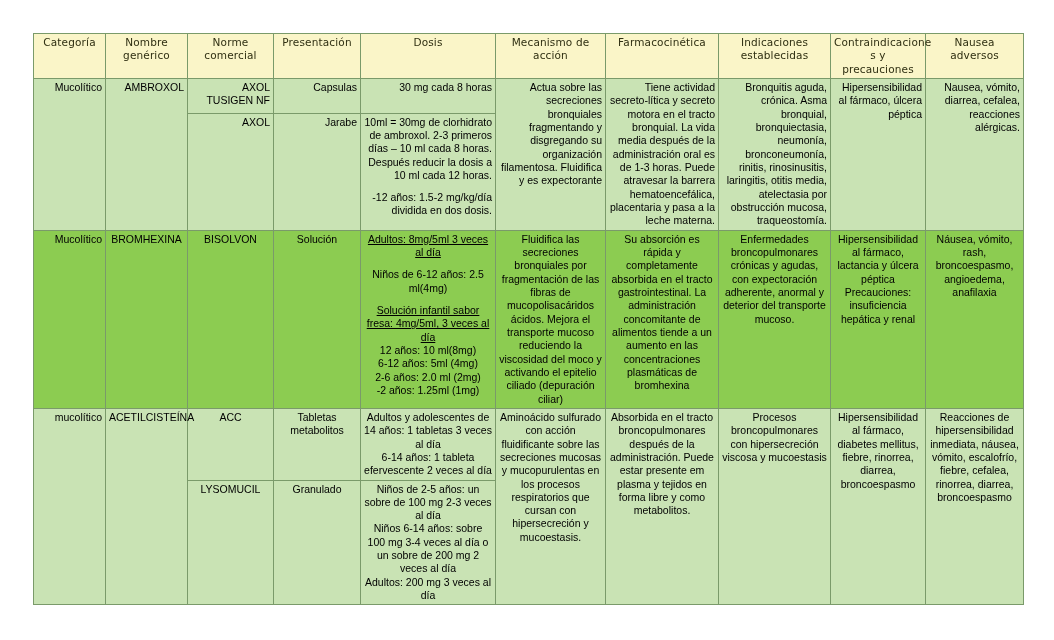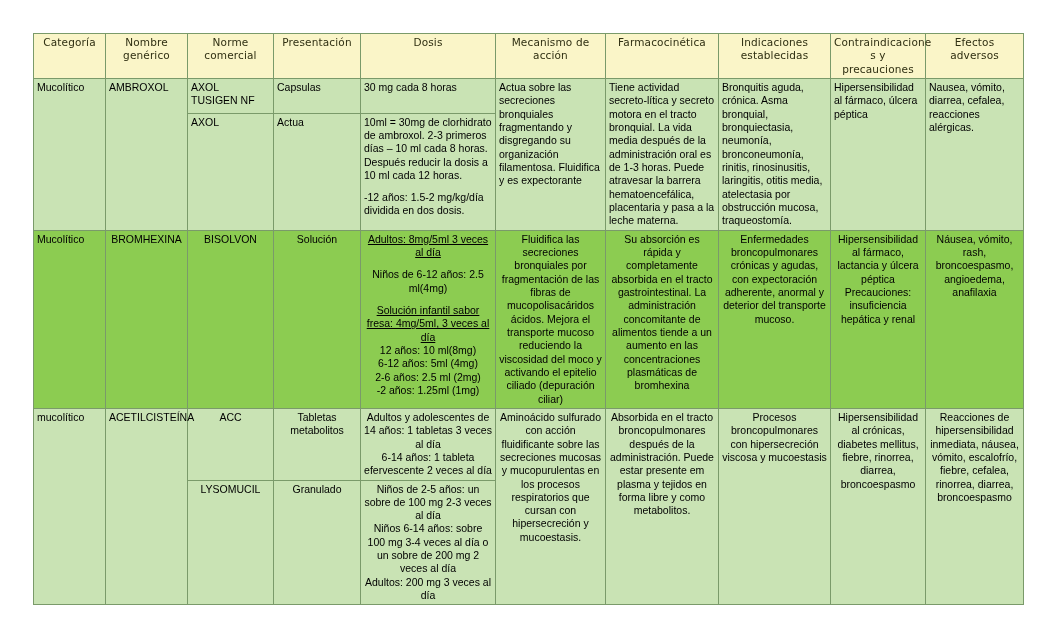--- a/index.html
+++ b/index.html
@@ -44,21 +44,21 @@
     font-family: "DejaVu Sans", sans-serif;
     color: #2f2f12;
     padding: 3px 2px;
     letter-spacing: .15px;
     height: 26px;
   }
   
   tr.light td { background: #c9e3b4; }
   tr.bright td { background: #8ccc51; }
   
-  .al  { text-align: left; margin-top: 16px; }
+  .al  { text-align: right; margin-top: 16px; }
   .ctr { text-align: center; margin-top: 16px; }
   .u   { text-decoration: underline; }
   .sp  { display: block; height: 9px; }
   
   col.c0 { width: 72px; }
   col.c1 { width: 82px; }
   col.c2 { width: 86px; }
   col.c3 { width: 87px; }
   col.c4 { width: 135px; }
   col.c5 { width: 110px; }
@@ -88,62 +88,62 @@
     <tr>
       <th>Categoría</th>
       <th>Nombre genérico</th>
       <th>Norme comercial</th>
       <th>Presentación</th>
       <th>Dosis</th>
       <th>Mecanismo de acción</th>
       <th>Farmacocinética</th>
       <th>Indicaciones establecidas</th>
       <th>Contraindicacione s y precauciones</th>
-      <th>Efectos adversos</th>
+      <th>Nausea adversos</th>
     </tr>
   </thead>
   <tbody>
 
     <tr class="light">
       <td class="al" rowspan="2">Mucolítico</td>
       <td class="al" rowspan="2">AMBROXOL</td>
       <td class="al" style="white-space:pre-line">AXOL
 TUSIGEN NF</td>
       <td class="al">Capsulas</td>
       <td class="al">30 mg cada 8 horas</td>
       <td class="al" rowspan="2">Actua sobre las secreciones bronquiales fragmentando y disgregando su organización filamentosa. Fluidifica y es expectorante</td>
       <td class="al" rowspan="2"><span>Tiene actividad secreto-lítica y secreto motora en el tracto bronquial.</span><span> La vida media después de la administración oral es de 1-3 horas. Puede atravesar la barrera hematoencefálica, placentaria y pasa a la leche materna.</span></td>
       <td class="al" rowspan="2">Bronquitis aguda, crónica. Asma bronquial, bronquiectasia, neumonía, bronconeumonía, rinitis, rinosinusitis, laringitis, otitis media, atelectasia por obstrucción mucosa, traqueostomía.</td>
       <td class="al" rowspan="2">Hipersensibilidad al fármaco, úlcera péptica</td>
       <td class="al" rowspan="2">Nausea, vómito, diarrea, cefalea, reacciones alérgicas.</td>
     </tr>
     <tr class="light">
       <td class="al">AXOL</td>
-      <td class="al">Actua</td>
+      <td class="al">Jarabe</td>
       <td class="al">
         <span>10ml = 30mg de clorhidrato de ambroxol. 2-3 primeros días – 10 ml cada 8 horas. Después reducir la dosis a 10 ml cada 12 horas.</span>
         <span class="sp"></span>
         <span>-12 años: 1.5-2 mg/kg/día dividida en dos dosis.</span>
       </td>
     </tr>
 
     <tr class="bright">
       <td class="al">Mucolítico</td>
       <td class="ctr">BROMHEXINA</td>
       <td class="ctr">BISOLVON</td>
       <td class="ctr">Solución</td>
       <td class="ctr" id="bromhexina-dosis">
             <span class="u" style="display: block;">Adultos: 8mg/5ml 3 veces al día</span>
             <span class="sp"></span>
             <span style="display: block;">Niños de 6-12 años: 2.5 ml(4mg)</span>
             <span class="sp"></span>
             <span class="u" style="display: block;">Solución infantil sabor fresa: 4mg/5ml, 3 veces al día</span>
             <span style="display: block;">12 años: 10 ml(8mg)</span>
             <span style="display: block;">6-12 años: 5ml (4mg)</span>
-            <span style="display: block;">2-6 años: 2.5 ml (2mg)</span>
+            <span style="display: block;">2-6 años: 2.0 ml (2mg)</span>
             <span style="display: block;">-2 años: 1.25ml (1mg)</span>
           </td>
       <td class="ctr">Fluidifica las secreciones bronquiales por fragmentación de las fibras de mucopolisacáridos ácidos. Mejora el transporte mucoso reduciendo la viscosidad del moco y activando el epitelio ciliado (depuración ciliar)</td>
       <td class="ctr">
         <span>Su absorción es rápida y completamente absorbida en el tracto gastrointestinal.</span>
         <span>La administración concomitante de alimentos tiende a un aumento en las concentraciones plasmáticas de bromhexina</span>
       </td>
       <td class="ctr">Enfermedades broncopulmonares crónicas y agudas, con expectoración adherente, anormal y deterior del transporte mucoso.</td>
       <td class="ctr">
         <span>Hipersensibilidad al fármaco, lactancia y úlcera péptica</span>
@@ -158,21 +158,21 @@
       <td class="ctr">ACC</td>
       <td class="ctr">Tabletas metabolitos</td>
       <td class="ctr" style="white-space:pre-line">Adultos y adolescentes de 14 años: 1 tabletas 3 veces al día
 6-14 años: 1 tableta efervescente 2 veces al día</td>
       <td class="ctr" rowspan="2">Aminoácido sulfurado con acción fluidificante sobre las secreciones mucosas y mucopurulentas en los procesos respiratorios que cursan con hipersecreción y mucoestasis.</td>
       <td class="ctr" rowspan="2">
         <span>Absorbida en el tracto broncopulmonares después de la administración.</span>
         <span>Puede estar presente em plasma y tejidos en forma libre y como metabolitos.</span>
       </td>
       <td class="ctr" rowspan="2">Procesos broncopulmonares con hipersecreción viscosa y mucoestasis</td>
-      <td class="ctr" rowspan="2">Hipersensibilidad al crónicas, diabetes mellitus, fiebre, rinorrea, diarrea, broncoespasmo</td>
+      <td class="ctr" rowspan="2">Hipersensibilidad al fármaco, diabetes mellitus, fiebre, rinorrea, diarrea, broncoespasmo</td>
       <td class="ctr" rowspan="2">Reacciones de hipersensibilidad inmediata, náusea, vómito, escalofrío, fiebre, cefalea, rinorrea, diarrea, broncoespasmo</td>
     </tr>
     <tr class="light">
       <td class="ctr">LYSOMUCIL</td>
       <td class="ctr">Granulado</td>
       <td class="ctr" style="white-space:pre-line;height:110px">Niños de 2-5 años: un sobre de 100 mg 2-3 veces al día
 Niños 6-14 años: sobre 100 mg 3-4 veces al día o un sobre de 200 mg 2 veces al día
 Adultos: 200 mg 3 veces al día</td>
     </tr>
 

